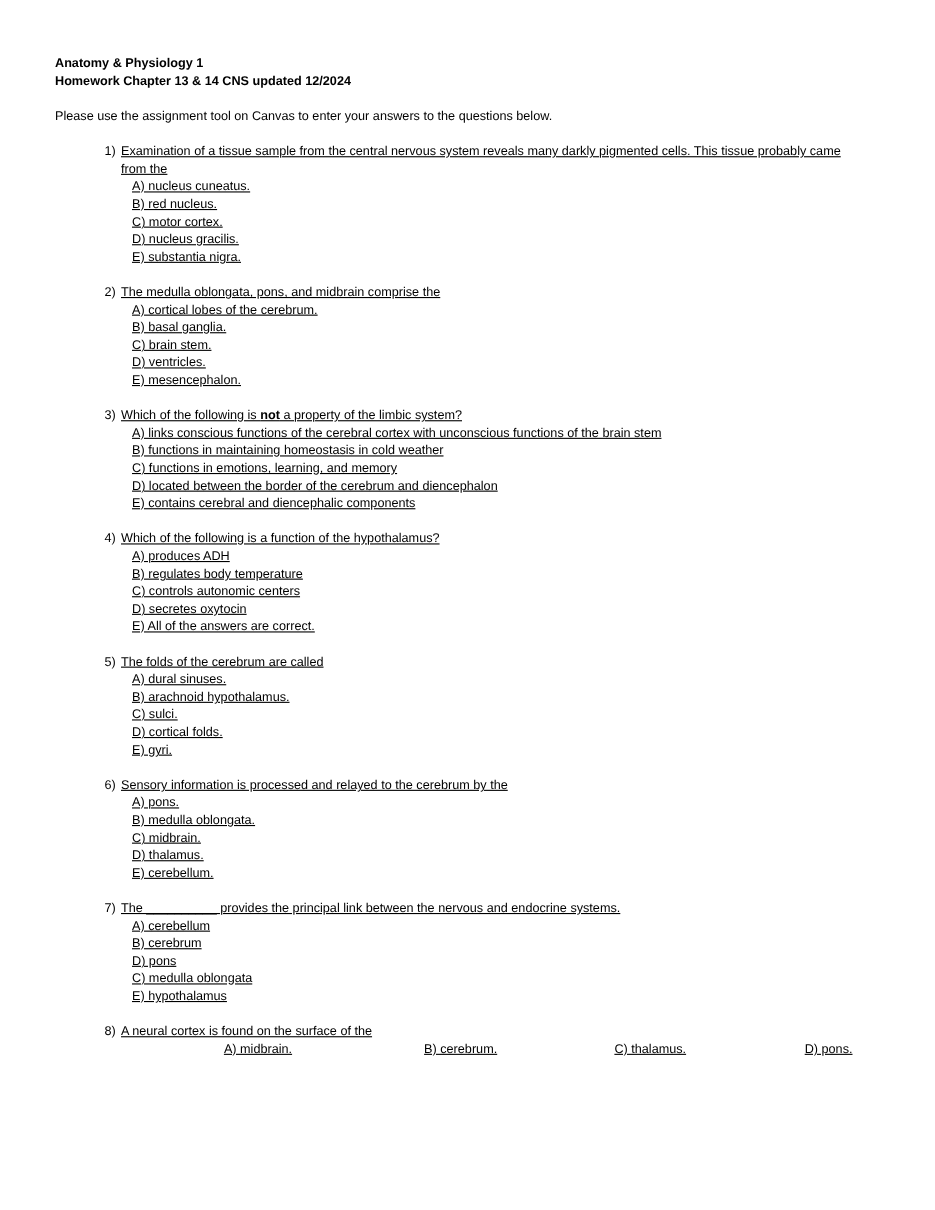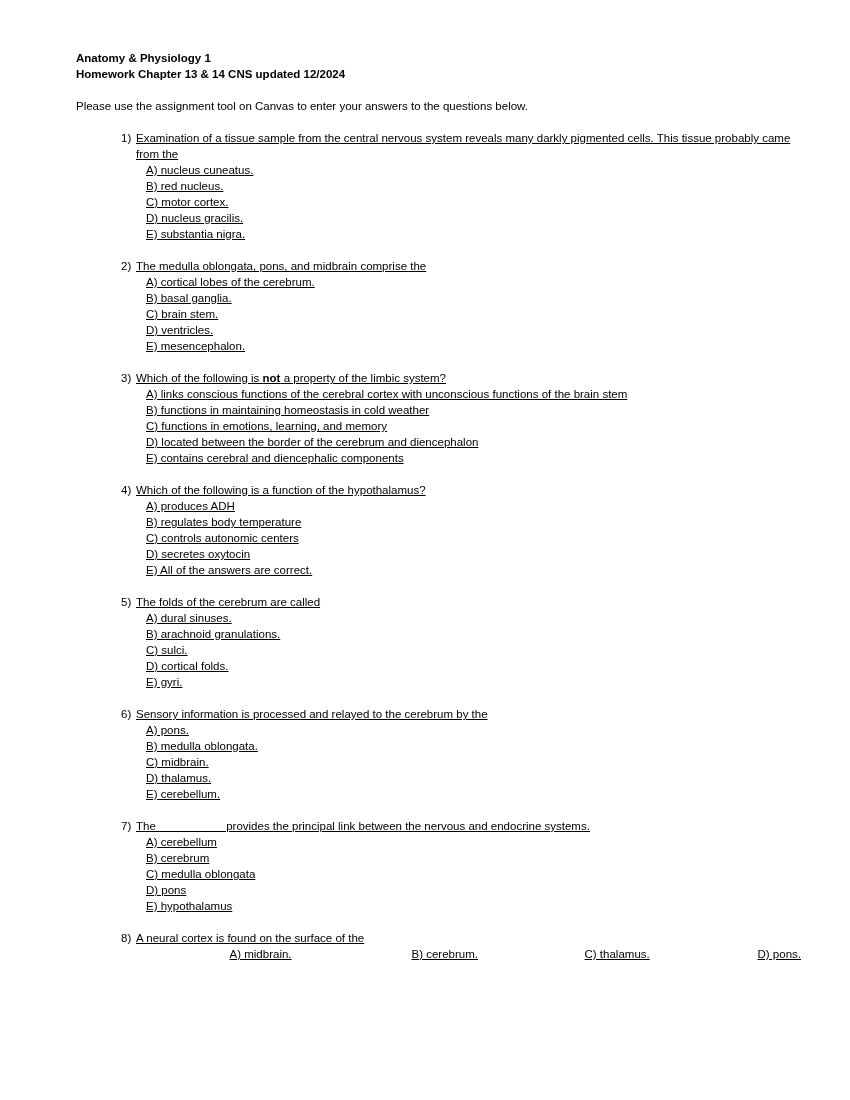--- a/index.html
+++ b/index.html
@@ -6,21 +6,21 @@
   html, body { background: #ffffff; }
   body {
     width: 850px; height: 1100px;
     font-family: "Liberation Sans", sans-serif;
     color: #000000;
   }
   .page {
     position: relative;
     width: 850px; height: 1100px;
     background: #ffffff;
-    padding: 50px 50px 0 76px;
+    padding: 50px 50px 0 50px;
     font-size: 11.5px;
     line-height: 16px;
     overflow: hidden;
   }
   .doc-header { font-weight: bold; }
   .instruction { font-weight: normal; margin-top: 16px; }
   .questions { margin-top: 16px; }
   .question { margin-left: 45px; margin-bottom: 16px; width: 680px; text-decoration: underline; }
   .stem { padding-left: 15px; text-indent: -15px; }
   .qnum { display: inline-block; width: 15px; text-indent: 0; }
@@ -87,21 +87,21 @@
         <div class="choice">C) controls autonomic centers</div>
         <div class="choice">D) secretes oxytocin</div>
         <div class="choice">E) All of the answers are correct.</div>
       </div>
     </div>
 
     <div class="question">
       <div class="stem"><span class="qnum">5)</span><span>The folds of the cerebrum are called</span></div>
       <div class="choices">
         <div class="choice">A) dural sinuses.</div>
-        <div class="choice">B) arachnoid granulations.</div>
+        <div class="choice">B) arachnoid hypothalamus.</div>
         <div class="choice">C) sulci.</div>
         <div class="choice">D) cortical folds.</div>
         <div class="choice">E) gyri.</div>
       </div>
     </div>
 
     <div class="question">
       <div class="stem"><span class="qnum">6)</span><span>Sensory information is processed and relayed to the cerebrum by the</span></div>
       <div class="choices">
         <div class="choice">A) pons.</div>
@@ -110,22 +110,22 @@
         <div class="choice">D) thalamus.</div>
         <div class="choice">E) cerebellum.</div>
       </div>
     </div>
 
     <div class="question">
       <div class="stem"><span class="qnum">7)</span><span>The __________ provides the principal link between the nervous and endocrine systems.</span></div>
       <div class="choices">
         <div class="choice">A) cerebellum</div>
         <div class="choice">B) cerebrum</div>
+        <div class="choice">D) pons</div>
         <div class="choice">C) medulla oblongata</div>
-        <div class="choice">D) pons</div>
         <div class="choice">E) hypothalamus</div>
       </div>
     </div>
 
     <div class="question">
       <div class="stem"><span class="qnum">8)</span><span>A neural cortex is found on the surface of the</span></div>
       <div class="choices-row">
         <span class="col-a">A) midbrain.</span>
         <span class="col-b">B) cerebrum.</span>
         <span class="col-c">C) thalamus.</span>

